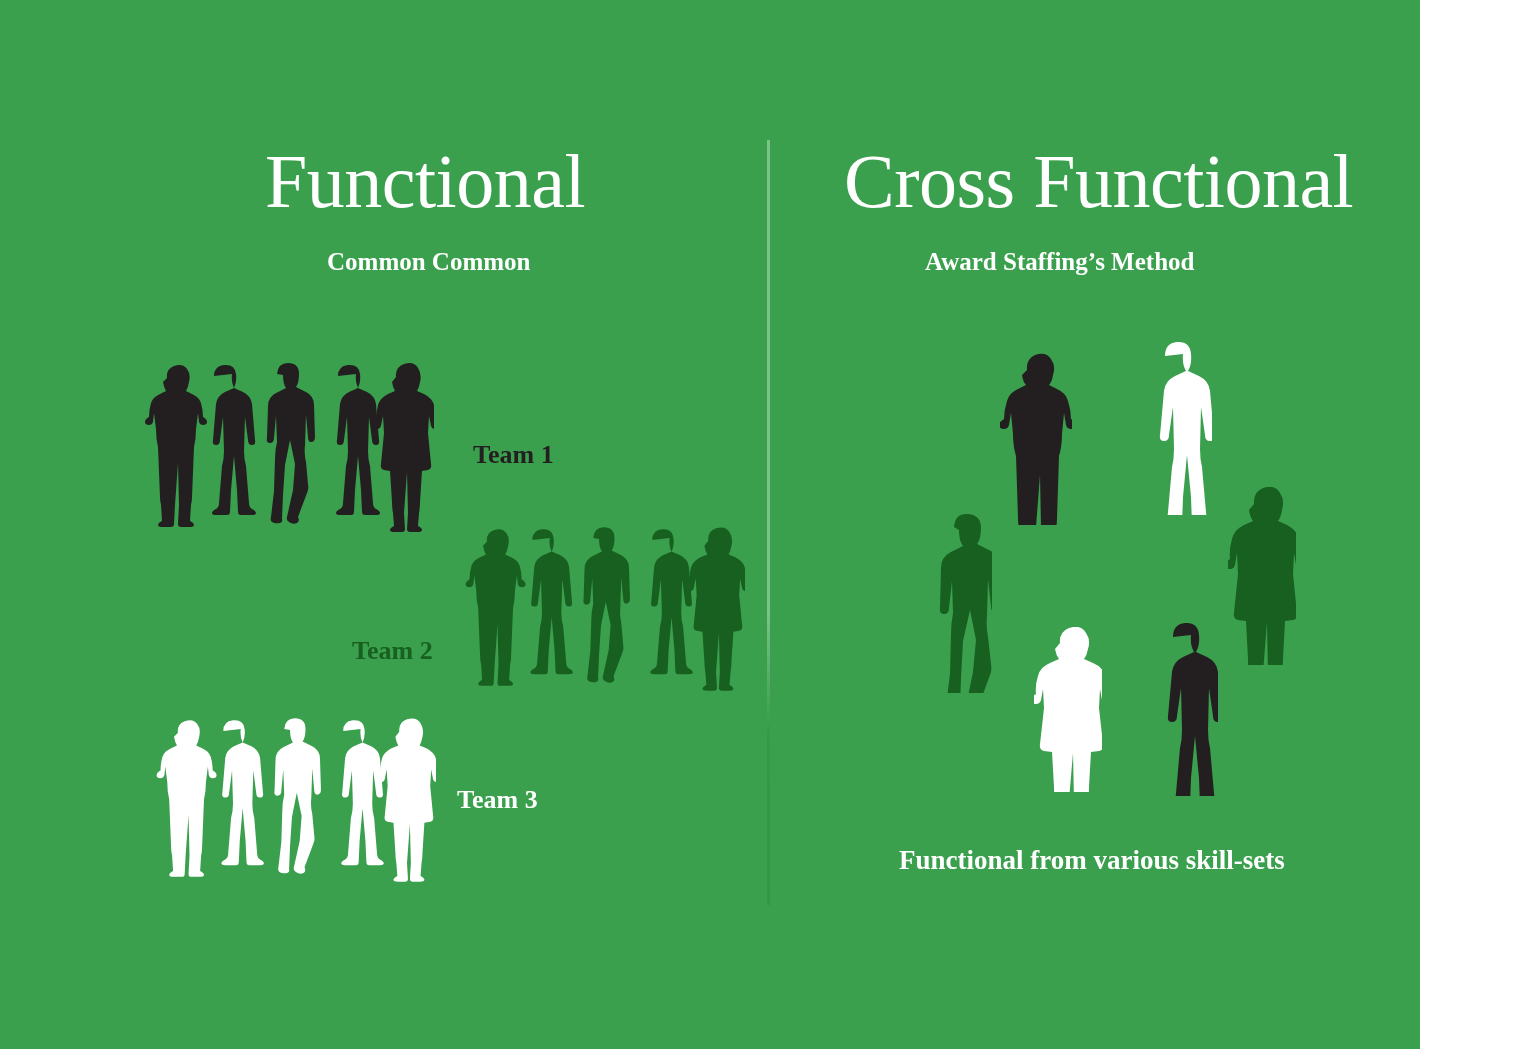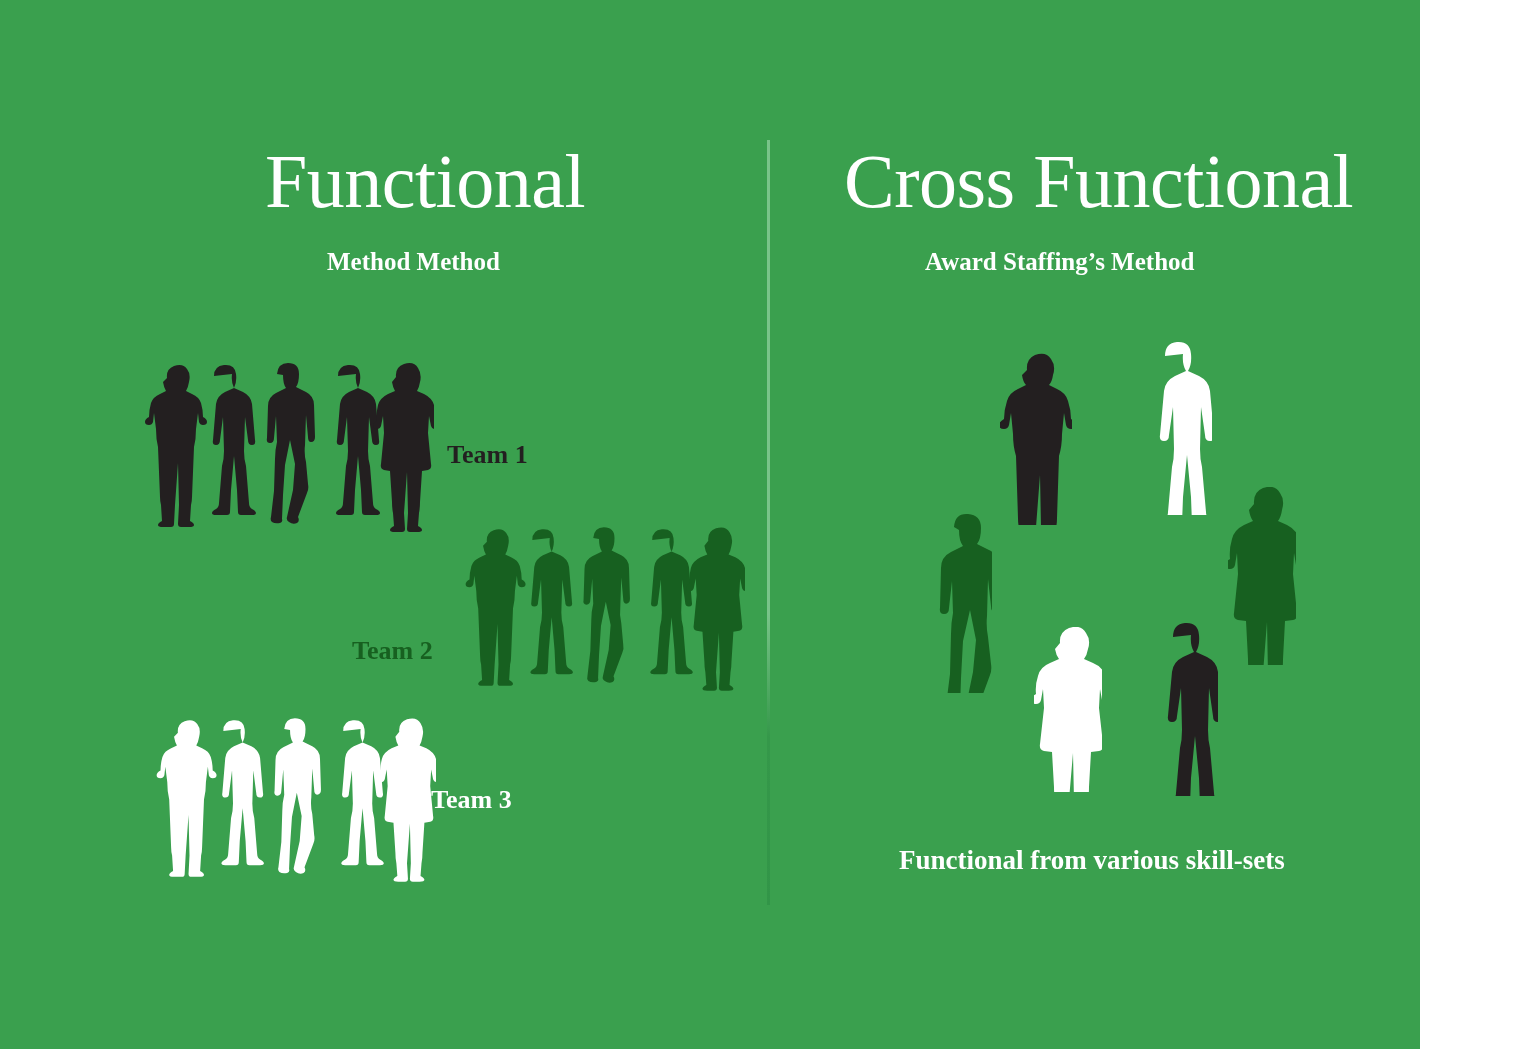--- a/index.html
+++ b/index.html
@@ -53,23 +53,23 @@
   #sub-right { left: 925px; top: 249px; }
 
   
   .team-label {
     position: absolute;
     font-size: 26px;
     font-weight: bold;
     line-height: 1;
     white-space: nowrap;
   }
-  #team-label-1 { left: 447px; top: 442px; color: #231F20; }
+  #team-label-1 { left: 473px; top: 442px; color: #231F20; }
   #team-label-2 { left: 352px; top: 638px; color: #176020; }
-  #team-label-3 { left: 431px; top: 787px; color: #ffffff; }
+  #team-label-3 { left: 457px; top: 787px; color: #ffffff; }
 
   
   #caption-right {
     position: absolute;
     left: 899px;
     top: 847px;
     color: #ffffff;
     font-size: 27px;
     font-weight: bold;
     line-height: 1;
@@ -100,21 +100,21 @@
 <body>
 
 <div class="canvas">
 
   <div class="divider"></div>
 
   <div>
 
     <div class="panel-title" id="title-left">Functional</div>
 
-    <div class="panel-sub" id="sub-left">Method Method</div>
+    <div class="panel-sub" id="sub-left">Common Common</div>
 
     <div class="group" id="group-team-1">
       <svg viewBox="0 0 300 175" xmlns="http://www.w3.org/2000/svg">
         <g fill="#231F20">
 
           <path d="M33 18 q-1-9 7-12 q9-3 13 3 q4 5 2 13 q-1 6-3 9 l6 3 q7 3 9 9 q2 7 2 14
                    q4 2 4 5 q0 3-4 3 q-3 0-4-3 l-1-9 l-2 16 q0 10-2 18 l-2 50 q0 4-1 8
                    l-1 16 q4 2 4 4 q0 2-5 2 l-8 0 q-3 0-3-3 l1-19 l-1-42 l-3 42 l-1 19
                    q0 3-3 3 l-8 0 q-5 0-5-2 q0-2 4-4 l-1-16 q-1-4-1-8 l-2-50 q-2-8-2-18
                    l-2-16 l-1 9 q-1 3-4 3 q-4 0-4-3 q0-3 4-5 q0-7 2-14 q2-6 9-9 l6-3

